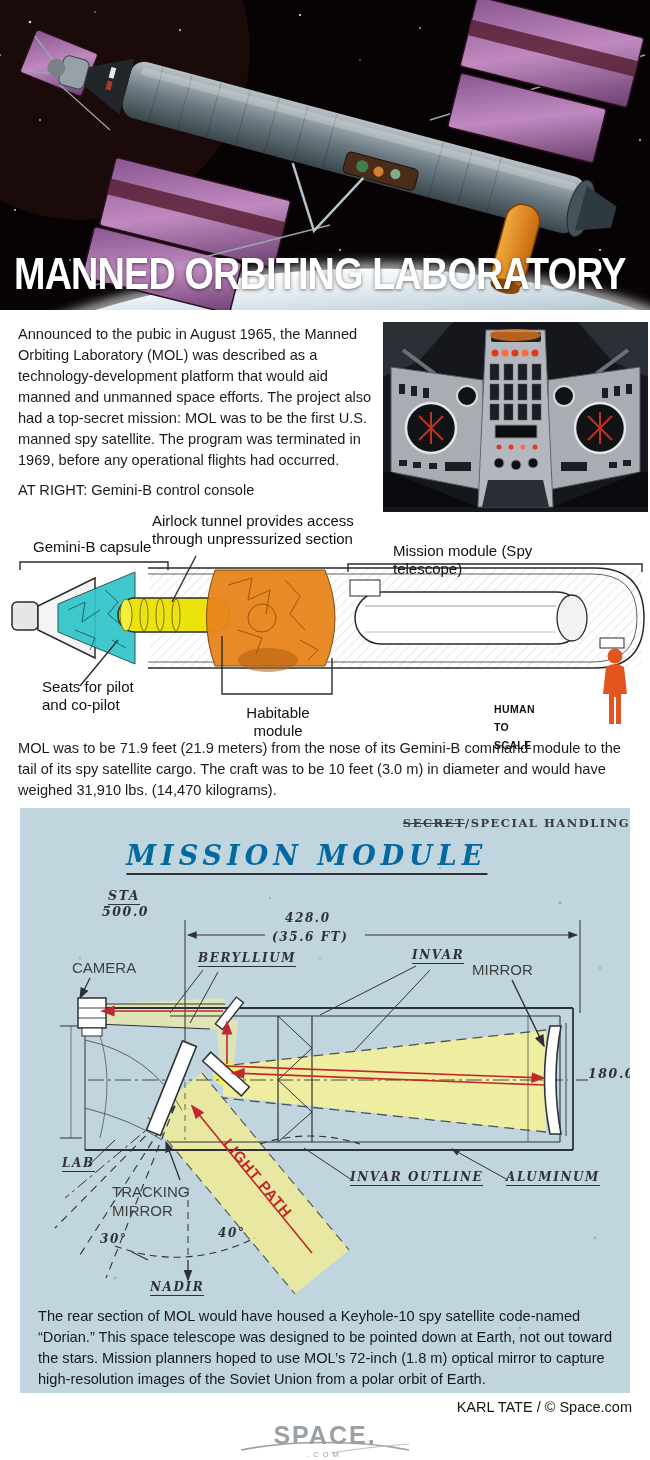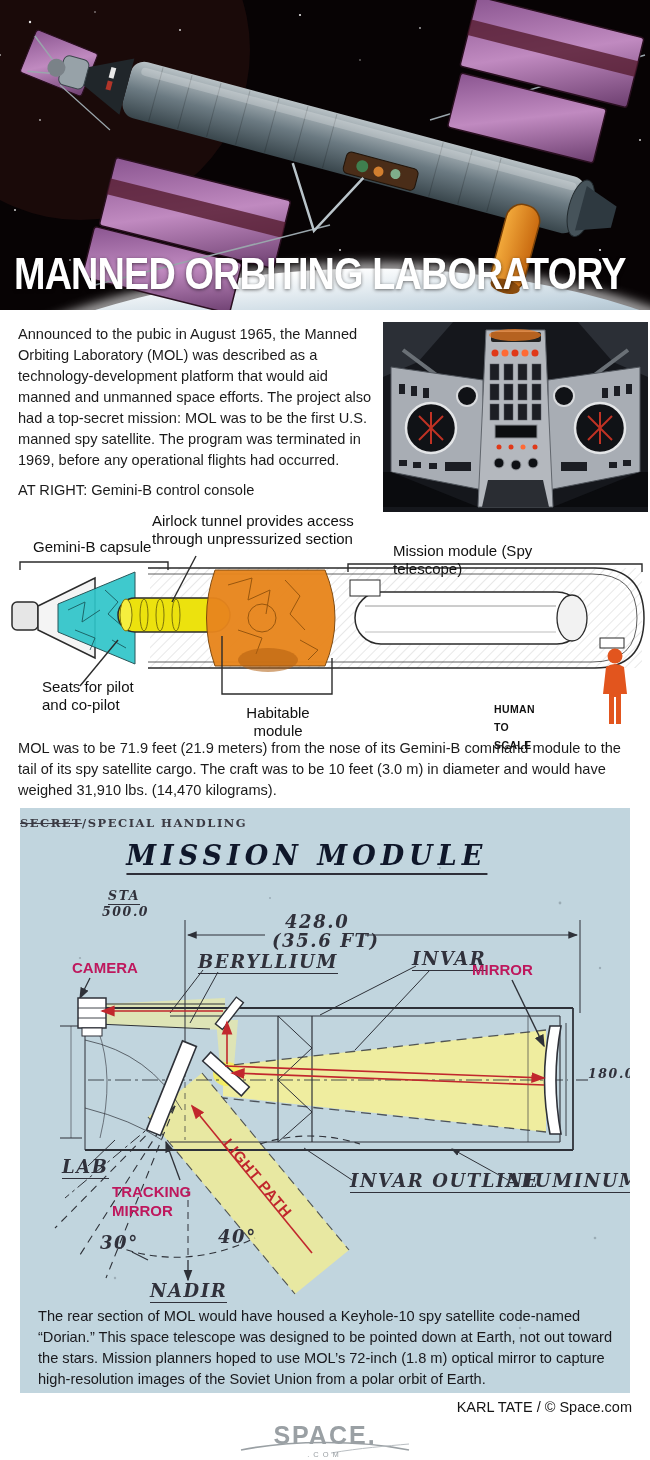--- a/index.html
+++ b/index.html
@@ -12,30 +12,30 @@
         font-size:45px;font-weight:bold;letter-spacing:-1px;transform:scaleX(.84);
         transform-origin:left center;text-shadow:0 1px 4px rgba(0,0,0,.55);}
   
   .para{position:absolute;color:#1b1b1b;font-size:14.6px;line-height:21px;}
   .caption{position:absolute;color:#1b1b1b;font-size:14.6px;}
   
   .cut-label{position:absolute;color:#101010;font-size:15px;line-height:18px;}
   .cut-label.small{font-size:10.5px;letter-spacing:.4px;font-weight:bold;}
   
   .bp{position:absolute;left:20px;top:808px;width:610px;height:585px;background:#c1d5de;overflow:hidden;}
-  .bp .class-line{position:absolute;left:0;top:8px;width:100%;text-align:left;
+  .bp .class-line{position:absolute;left:0;top:8px;width:100%;text-align:right;
         font-family:"DejaVu Serif",serif;font-size:11.5px;letter-spacing:1.5px;color:#3a3a43;font-weight:600;}
   .bp .class-line .struck{text-decoration:line-through;}
   .bp-title{position:absolute;left:47%;top:32px;transform:translateX(-50%);
         font-family:"DejaVu Serif",serif;font-style:italic;font-weight:700;font-size:27px;
-        letter-spacing:5px;color:#0f172a;border-bottom:2px solid #2e2f39;padding-bottom:2px;white-space:nowrap;}
+        letter-spacing:5px;color:#0369a1;border-bottom:2px solid #2e2f39;padding-bottom:2px;white-space:nowrap;}
   .hand{position:absolute;font-family:"DejaVu Serif",serif;font-style:italic;font-weight:600;
-        color:#30313b;font-size:18px;letter-spacing:1.6px;white-space:nowrap;}
+        color:#30313b;font-size:12px;letter-spacing:1.6px;white-space:nowrap;}
   .hand.u{border-bottom:1.5px solid #30313b;padding-bottom:1px;}
-  .bp-bold{position:absolute;font-weight:bold;font-size:15px;color:#be185d;line-height:19px;white-space:nowrap;}
+  .bp-bold{position:absolute;font-weight:normal;font-size:15px;color:#404040;line-height:19px;white-space:nowrap;}
   .lightpath{position:absolute;left:213px;top:327px;color:#c1272d;font-weight:bold;font-size:15px;
         letter-spacing:1px;transform:rotate(50deg);transform-origin:left top;white-space:nowrap;}
   
   .footer-text{position:absolute;font-size:14.5px;color:#151515;}
   .logo{position:absolute;left:50%;top:1420px;transform:translateX(-50%);}
 </style>
 </head>
 <body>
 
 <div class="page">

